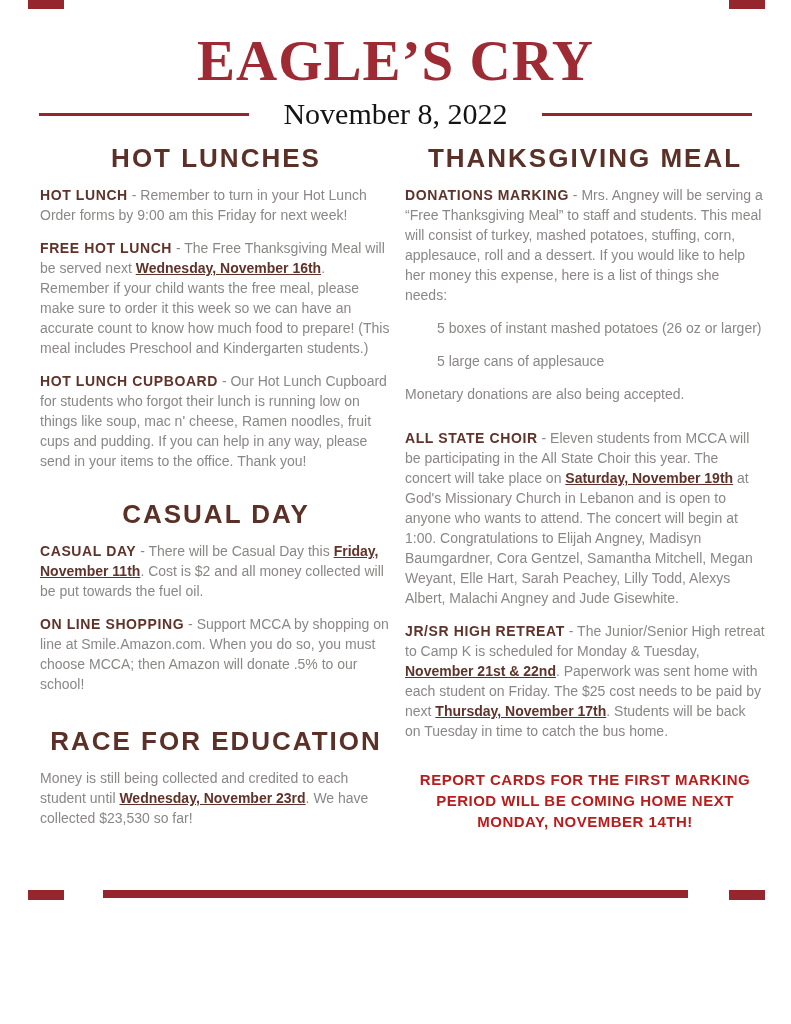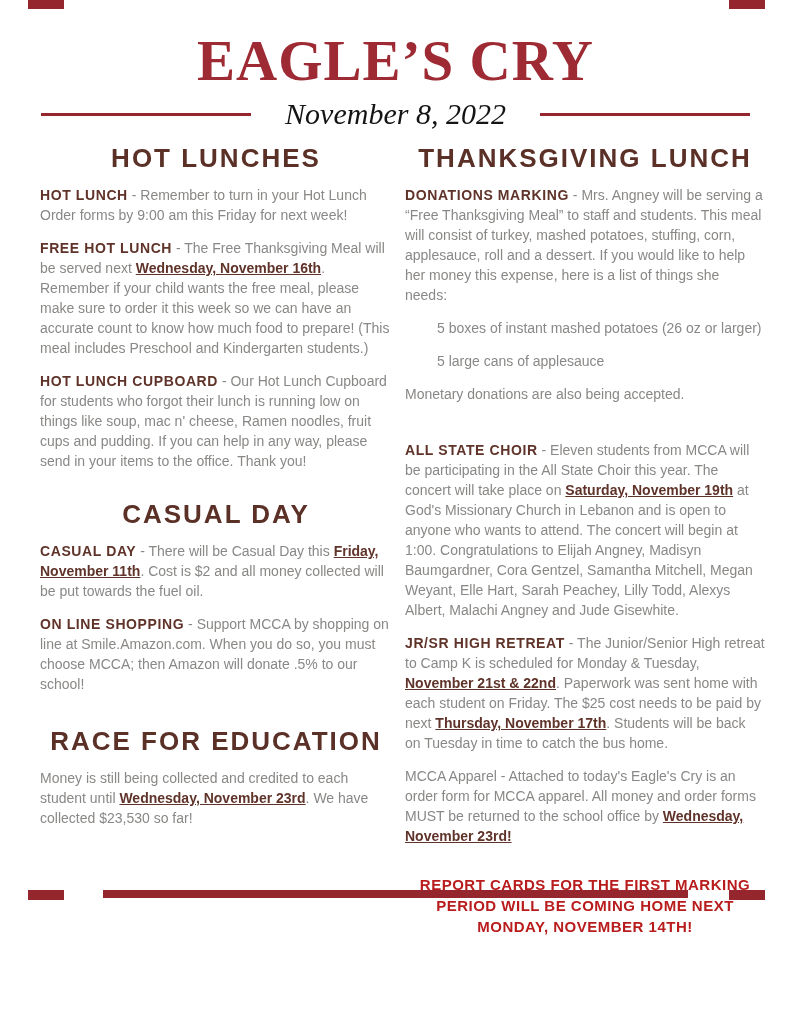--- a/index.html
+++ b/index.html
@@ -27,21 +27,20 @@
     font-weight: 700;
     font-size: 57px;
     line-height: 1.0;
     letter-spacing: 1px;
     color: #9e2a33;
   }
   .date-row {
     margin-top: 8px;
     display: flex; align-items: center; justify-content: center;
     gap: 34px;
-    font-style: italic;
   }
   .date-rule { height: 3px; width: 210px; background: #96262e; }
   .date-text {
     font-family: "Liberation Serif", serif;
     font-size: 30px;
     color: #141414;
   }
 
   
   .columns { display: flex; margin-top: 12px; padding: 0 18px 0 40px; gap: 13px; }
@@ -68,21 +67,21 @@
   .lead { font-weight: 700; letter-spacing: 0.6px; color: #5f3329; }
   .hdate { font-weight: 700; color: #5f3329; text-decoration: underline; }
 
   .list-item {
     margin: 0 0 13px 0;
     padding-left: 32px;
     font-size: 14px;
     line-height: 20px;
     color: #8a8886;
   }
-  .gap-before-choir { margin-top: 36px; }
+  .gap-before-choir { margin-top: 24px; }
 
   .notice {
     margin: 28px auto 0 auto;
     max-width: 338px;
     text-align: center;
     font-size: 15px;
     line-height: 21px;
     font-weight: 700;
     letter-spacing: 0.5px;
     color: #b91c1c;
@@ -125,32 +124,31 @@
       <p class="para"><span class="lead">ON LINE SHOPPING</span><span> - Support MCCA by shopping on line at Smile.Amazon.com. When you do so, you must choose MCCA; then Amazon will donate .5% to our school!</span></p>
 
       <h2 class="sec-h mt2">RACE FOR EDUCATION</h2>
 
       <p class="para"><span>Money is still being collected and credited to each student until </span><span class="hdate">Wednesday, November 23rd</span><span>. We have collected $23,530 so far!</span></p>
 
     </div>
 
     <div class="col-right">
 
-      <h2 class="sec-h">THANKSGIVING LUNCH</h2>
+      <h2 class="sec-h">THANKSGIVING MEAL</h2>
 
       <p class="para"><span class="lead">DONATIONS MARKING</span><span> - Mrs. Angney will be serving a “Free Thanksgiving Meal” to staff and students. This meal will consist of turkey, mashed potatoes, stuffing, corn, applesauce, roll and a dessert. If you would like to help her money this expense, here is a list of things she needs:</span></p>
 
       <div class="list-item">5 boxes of instant mashed potatoes (26 oz or larger)</div>
       <div class="list-item">5 large cans of applesauce</div>
 
       <p class="para">Monetary donations are also being accepted.</p>
 
       <p class="para gap-before-choir"><span class="lead">ALL STATE CHOIR</span><span> - Eleven students from MCCA will be participating in the All State Choir this year. The concert will take place on </span><span class="hdate">Saturday, November 19th</span><span> at God's Missionary Church in Lebanon and is open to anyone who wants to attend. The concert will begin at 1:00. Congratulations to Elijah Angney, Madisyn Baumgardner, Cora Gentzel, Samantha Mitchell, Megan Weyant, Elle Hart, Sarah Peachey, Lilly Todd, Alexys Albert, Malachi Angney and Jude Gisewhite.</span></p>
 
       <p class="para"><span class="lead">JR/SR HIGH RETREAT</span><span> - The Junior/Senior High retreat to Camp K is scheduled for Monday &amp; Tuesday, </span><span class="hdate">November 21st &amp; 22nd</span><span>. Paperwork was sent home with each student on Friday. The $25 cost needs to be paid by next </span><span class="hdate">Thursday, November 17th</span><span>. Students will be back on Tuesday in time to catch the bus home.</span></p>
 
-      <p class="para"><span>MCCA Apparel - Attached to today's Eagle's Cry is an order form for MCCA apparel. All money and order forms MUST be returned to the school office by </span><span class="hdate">Wednesday, November 23rd!</span></p>
 
       <div class="notice">REPORT CARDS FOR THE FIRST MARKING PERIOD WILL BE COMING HOME NEXT MONDAY, NOVEMBER 14TH!</div>
 
     </div>
   </div>
 </div>
 
 </body></html>

